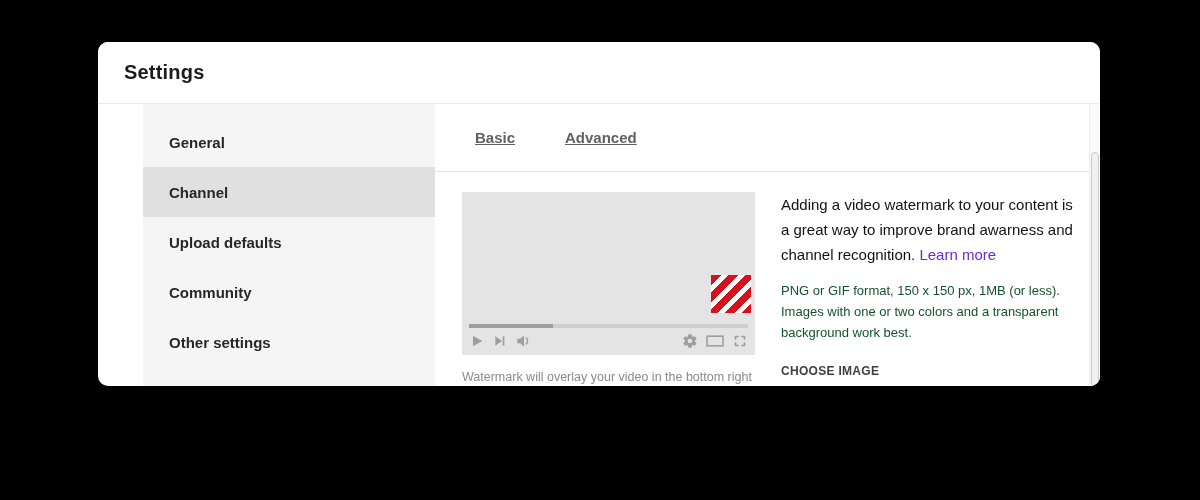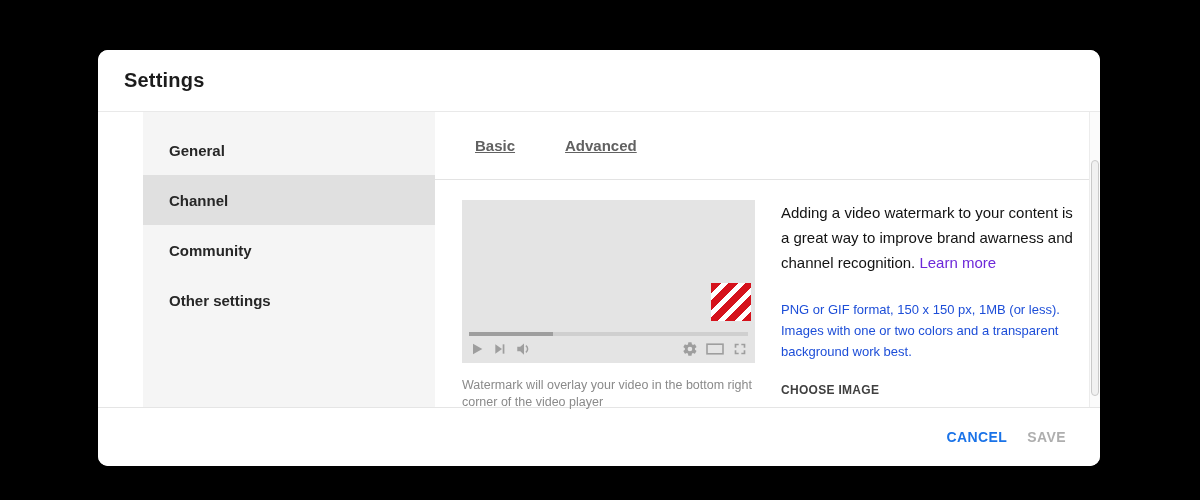--- a/index.html
+++ b/index.html
@@ -1,19 +1,19 @@
 <!DOCTYPE html>
 <html><head>
 <meta charset="utf-8">
 <style>
   * { margin:0; padding:0; box-sizing:border-box; }
   html,body { width:1200px; height:500px; background:#000; font-family:"Liberation Sans", sans-serif; overflow:hidden; }
 
   .dialog {
-    position:absolute; left:98px; top:50px; width:1002px; height:416px;
+    position:absolute; left:98px; top:42px; width:1002px; height:344px;
     background:#fff; border-radius:10px; overflow:hidden;
   }
 
   
   .header { height:62px; display:flex; align-items:center; padding-left:26px;
             border-bottom:1px solid #e9e9e9; background:#fff; }
   .header h1 { font-size:20px; font-weight:700; color:#1c1c1c; letter-spacing:0.2px; }
 
   
   .body { display:flex; height:295px;padding-left:45px; }
@@ -42,21 +42,21 @@
   .controls { position:absolute; left:7px; right:7px; bottom:5px; display:flex;
               justify-content:space-between; align-items:center; }
   .cgroup { display:flex; align-items:center; gap:7px; }
   .cgroup svg { display:block; }
   .caption { margin-top:14px; width:293px; font-size:12.5px; line-height:17px; color:#8a8a8a; }
 
   
   .info-col { margin-left:26px; width:300px; }
   .desc { font-size:15px; line-height:25px; color:#121212; }
   .learnmore { color:#6d28d9; cursor:pointer; text-decoration:none; }
-  .hint { margin-top:24px; width:298px; font-size:13px; line-height:21px; color:#1d4ed8; }
+  .hint { margin-top:13px; width:298px; font-size:13px; line-height:21px; color:#14532d; }
   .choose { margin-top:21px; font-size:12px; font-weight:700; color:#404040;
             letter-spacing:0.3px; cursor:pointer; display:inline-block; }
 
   
   .footer { height:59px; border-top:1px solid #e5e5e5; display:flex; align-items:center;
             justify-content:flex-end; padding-right:24px; background:#fff; }
   .btn { background:none; border:none; font-family:inherit; font-size:14px; font-weight:700;
          letter-spacing:0.4px; padding:8px 10px; cursor:pointer; }
   .btn.cancel { color:#1a73e8; }
   .btn.save { color:#aeaeae; cursor:default; }
@@ -74,20 +74,21 @@
 
   <div class="header">
     <h1>Settings</h1>
   </div>
 
   <div class="body">
 
     <nav class="sidebar">
       <div class="side-item">General</div>
       <div class="side-item selected">Channel</div>
+      <div class="side-item">Upload defaults</div>
       <div class="side-item">Community</div>
       <div class="side-item">Other settings</div>
     </nav>
 
     <main class="pane">
 
       <div class="tabbar">
         <div class="tab">Basic</div>
         <div class="tab">Advanced</div>
       </div>

